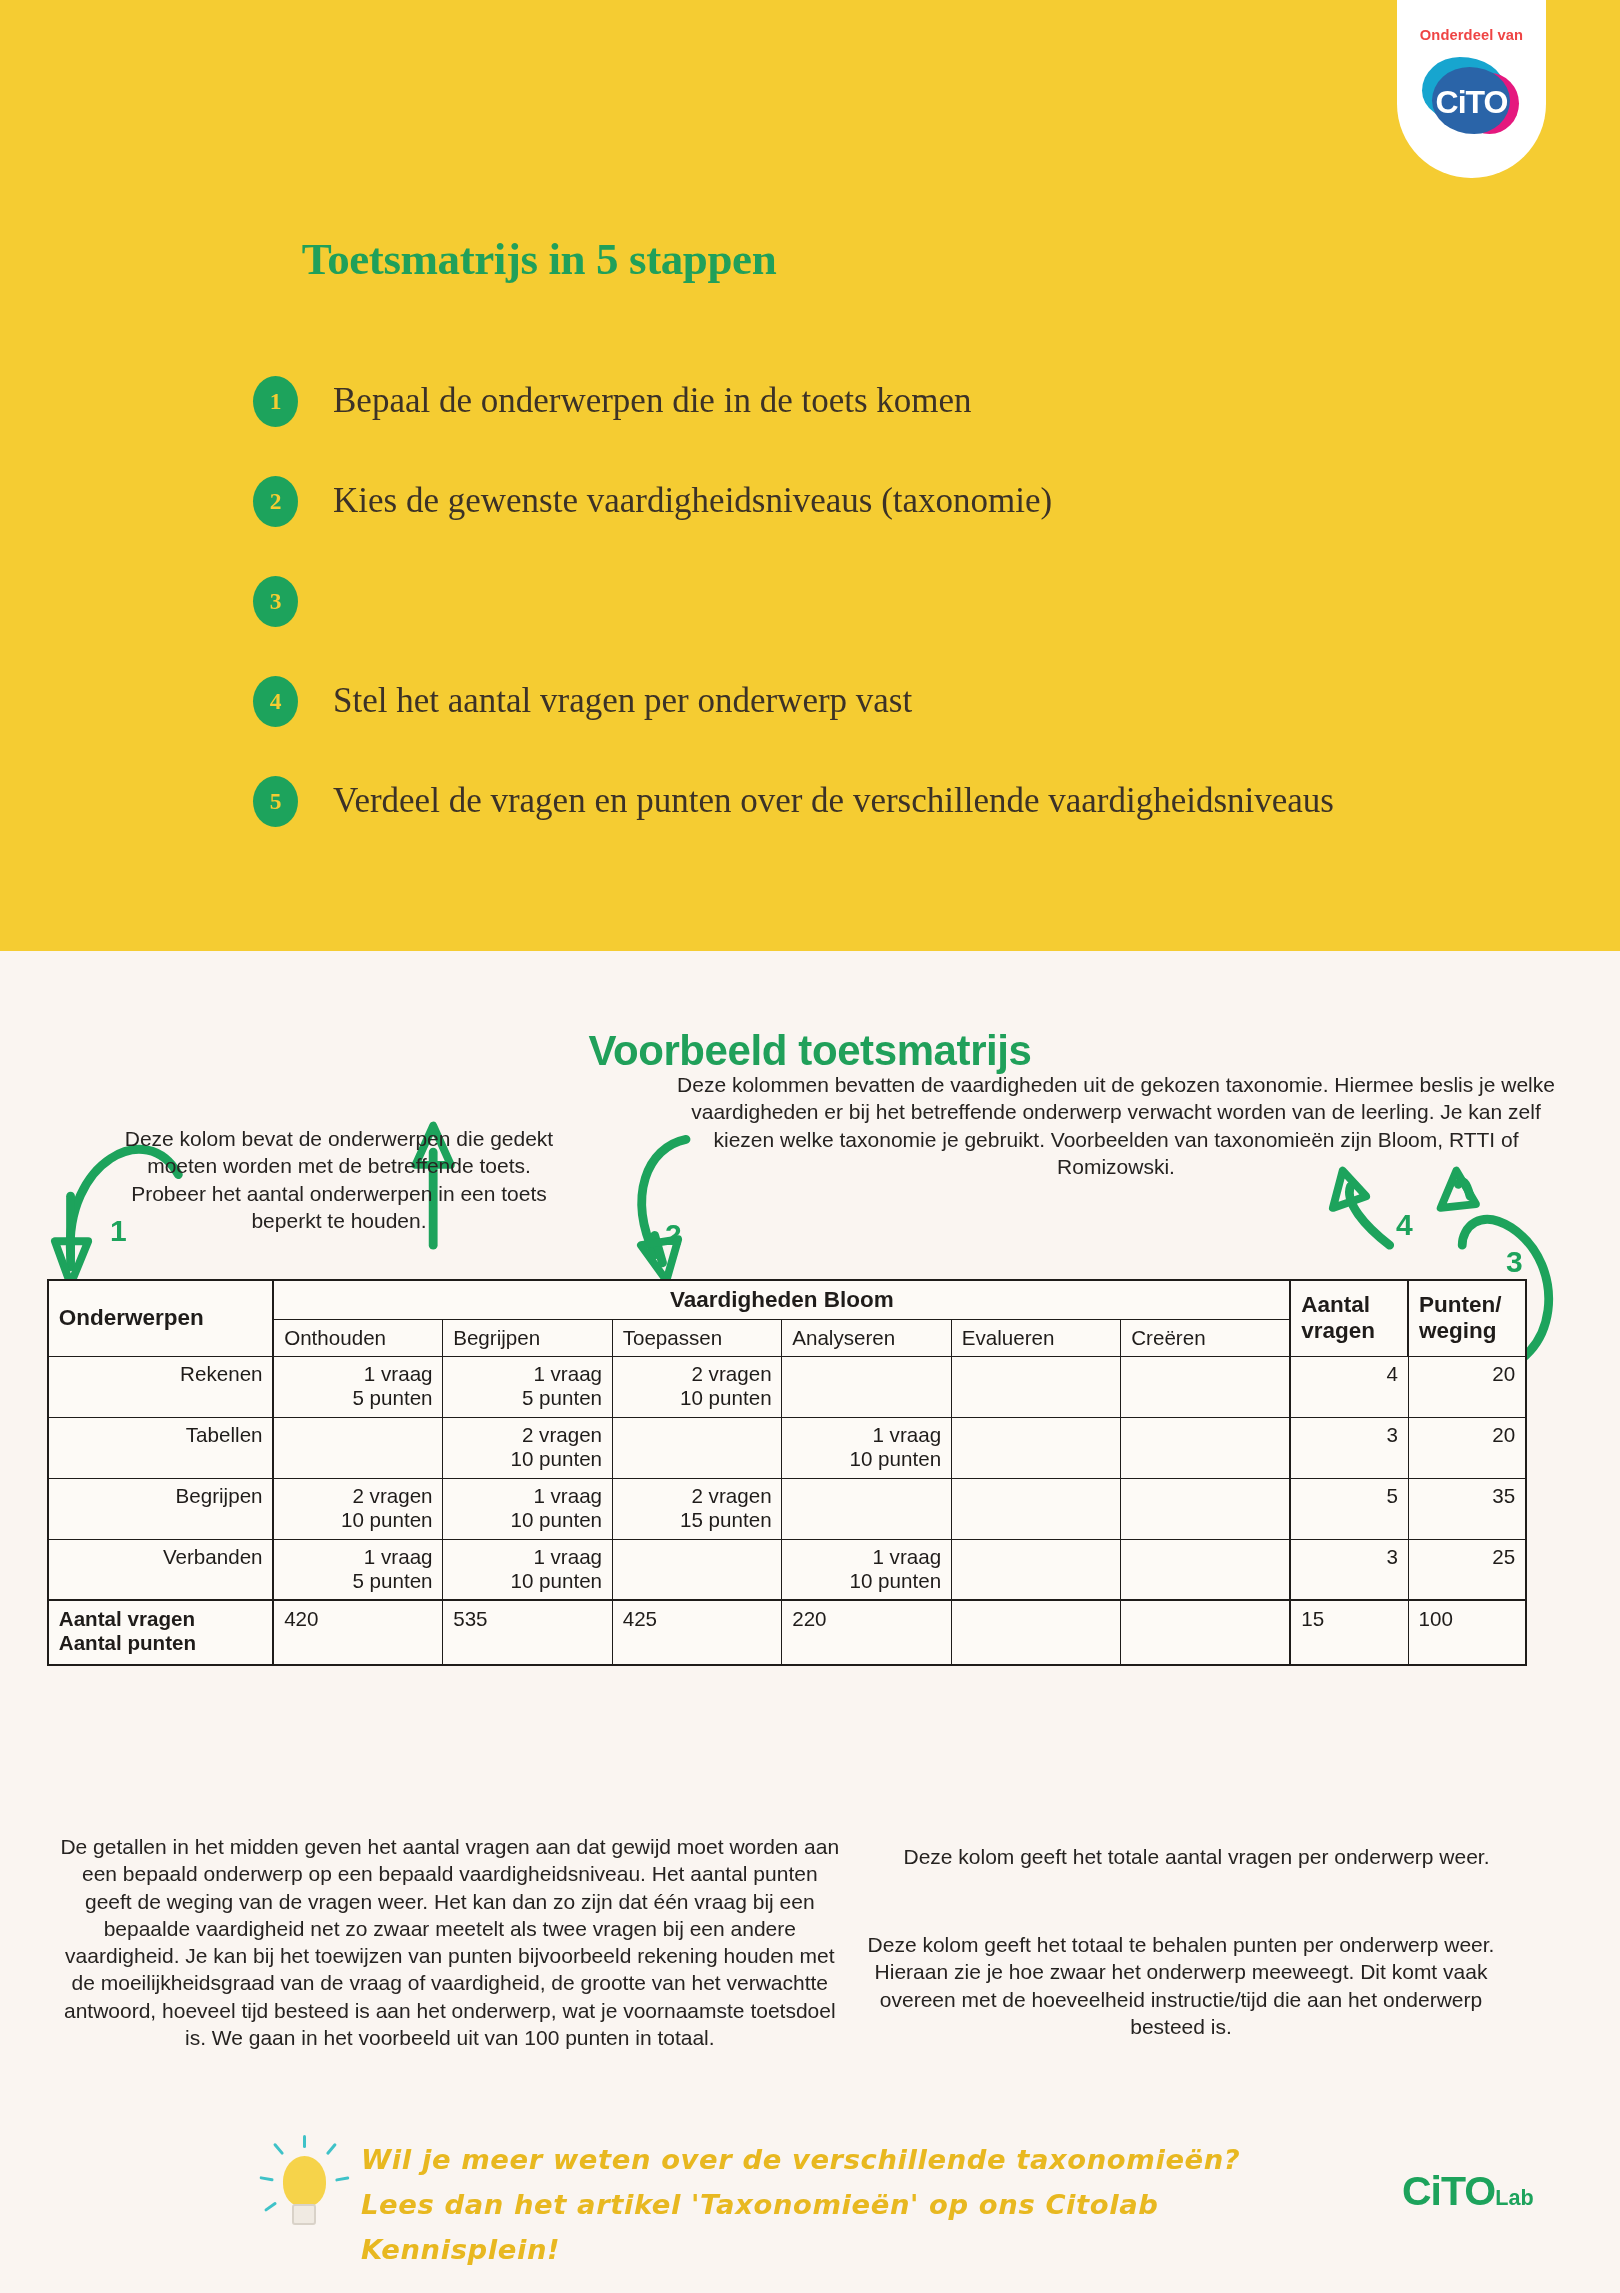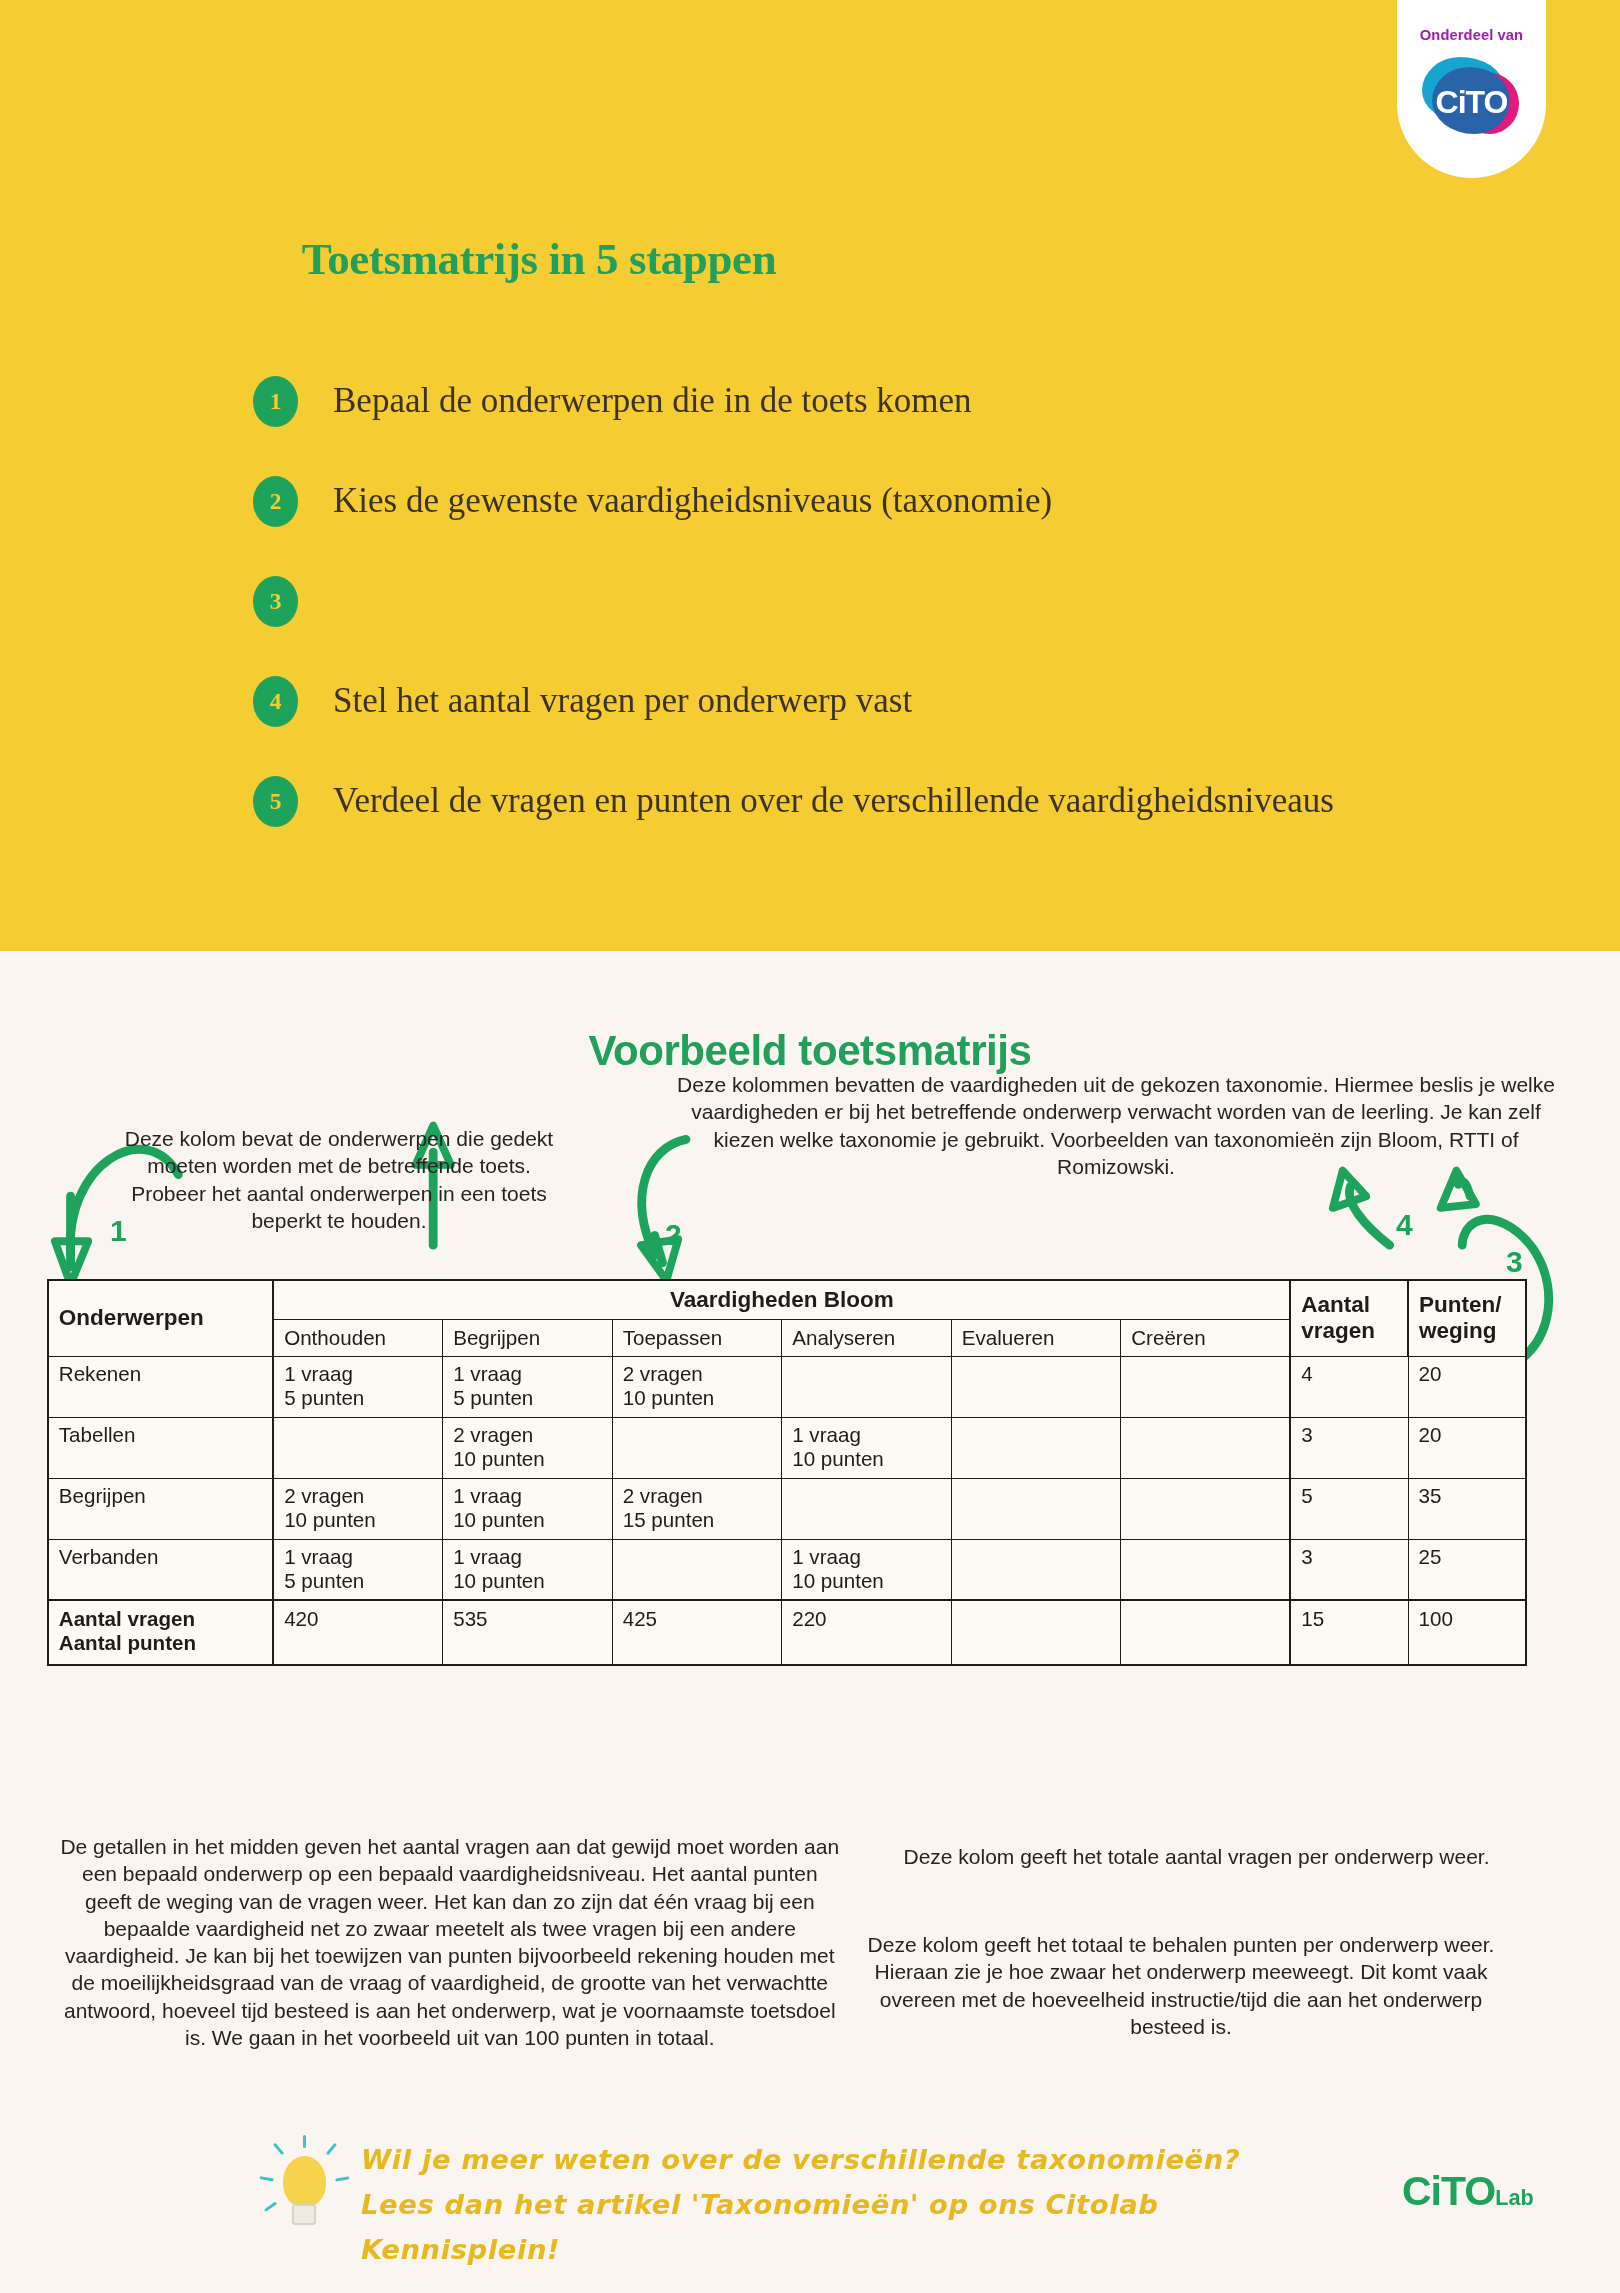--- a/index.html
+++ b/index.html
@@ -39,21 +39,21 @@
     border-radius: 0 0 74px 74px;
     display: flex;
     flex-direction: column;
     align-items: center;
     z-index: 20;
   }
   .cito-badge-caption {
     margin-top: 41px;
     font-size: 14.7px;
     font-weight: 600;
-    color: #a21caf;
+    color: #ef4444;
     letter-spacing: 0.1px;
   }
   .cito-badge-mark {
     position: relative;
     margin-top: 7.8px;
     width: 110px;
     height: 86px;
   }
   .cito-badge-mark .blob-cyan {
     position: absolute; left: 5.9px; top: 5.9px;
@@ -229,21 +229,21 @@
   .sub-head td { font-size: 20.6px; }
   .sub-head td.skill { width: 167px; }
 
   td.topic {
     border-left: 2.9px solid #1f1c1a !important;
     border-right: 2.9px solid #1f1c1a !important;
   }
   td.total-col-a { border-left: 2.9px solid #1f1c1a !important; }
   td.total-col-b { border-right: 2.9px solid #1f1c1a !important; }
 
-  tr.body-row td { height: 61px; }
+  tr.body-row td { height: 61px; text-align: right; }
   tr.body-row td .line2 { display: block; }
 
   tr.totals td {
     font-weight: 400;
     border-top: 2.9px solid #1f1c1a !important;
     border-bottom: 2.9px solid #1f1c1a !important;
     height: 65px;
   }
   tr.totals td.topic {
     font-weight: 700;

